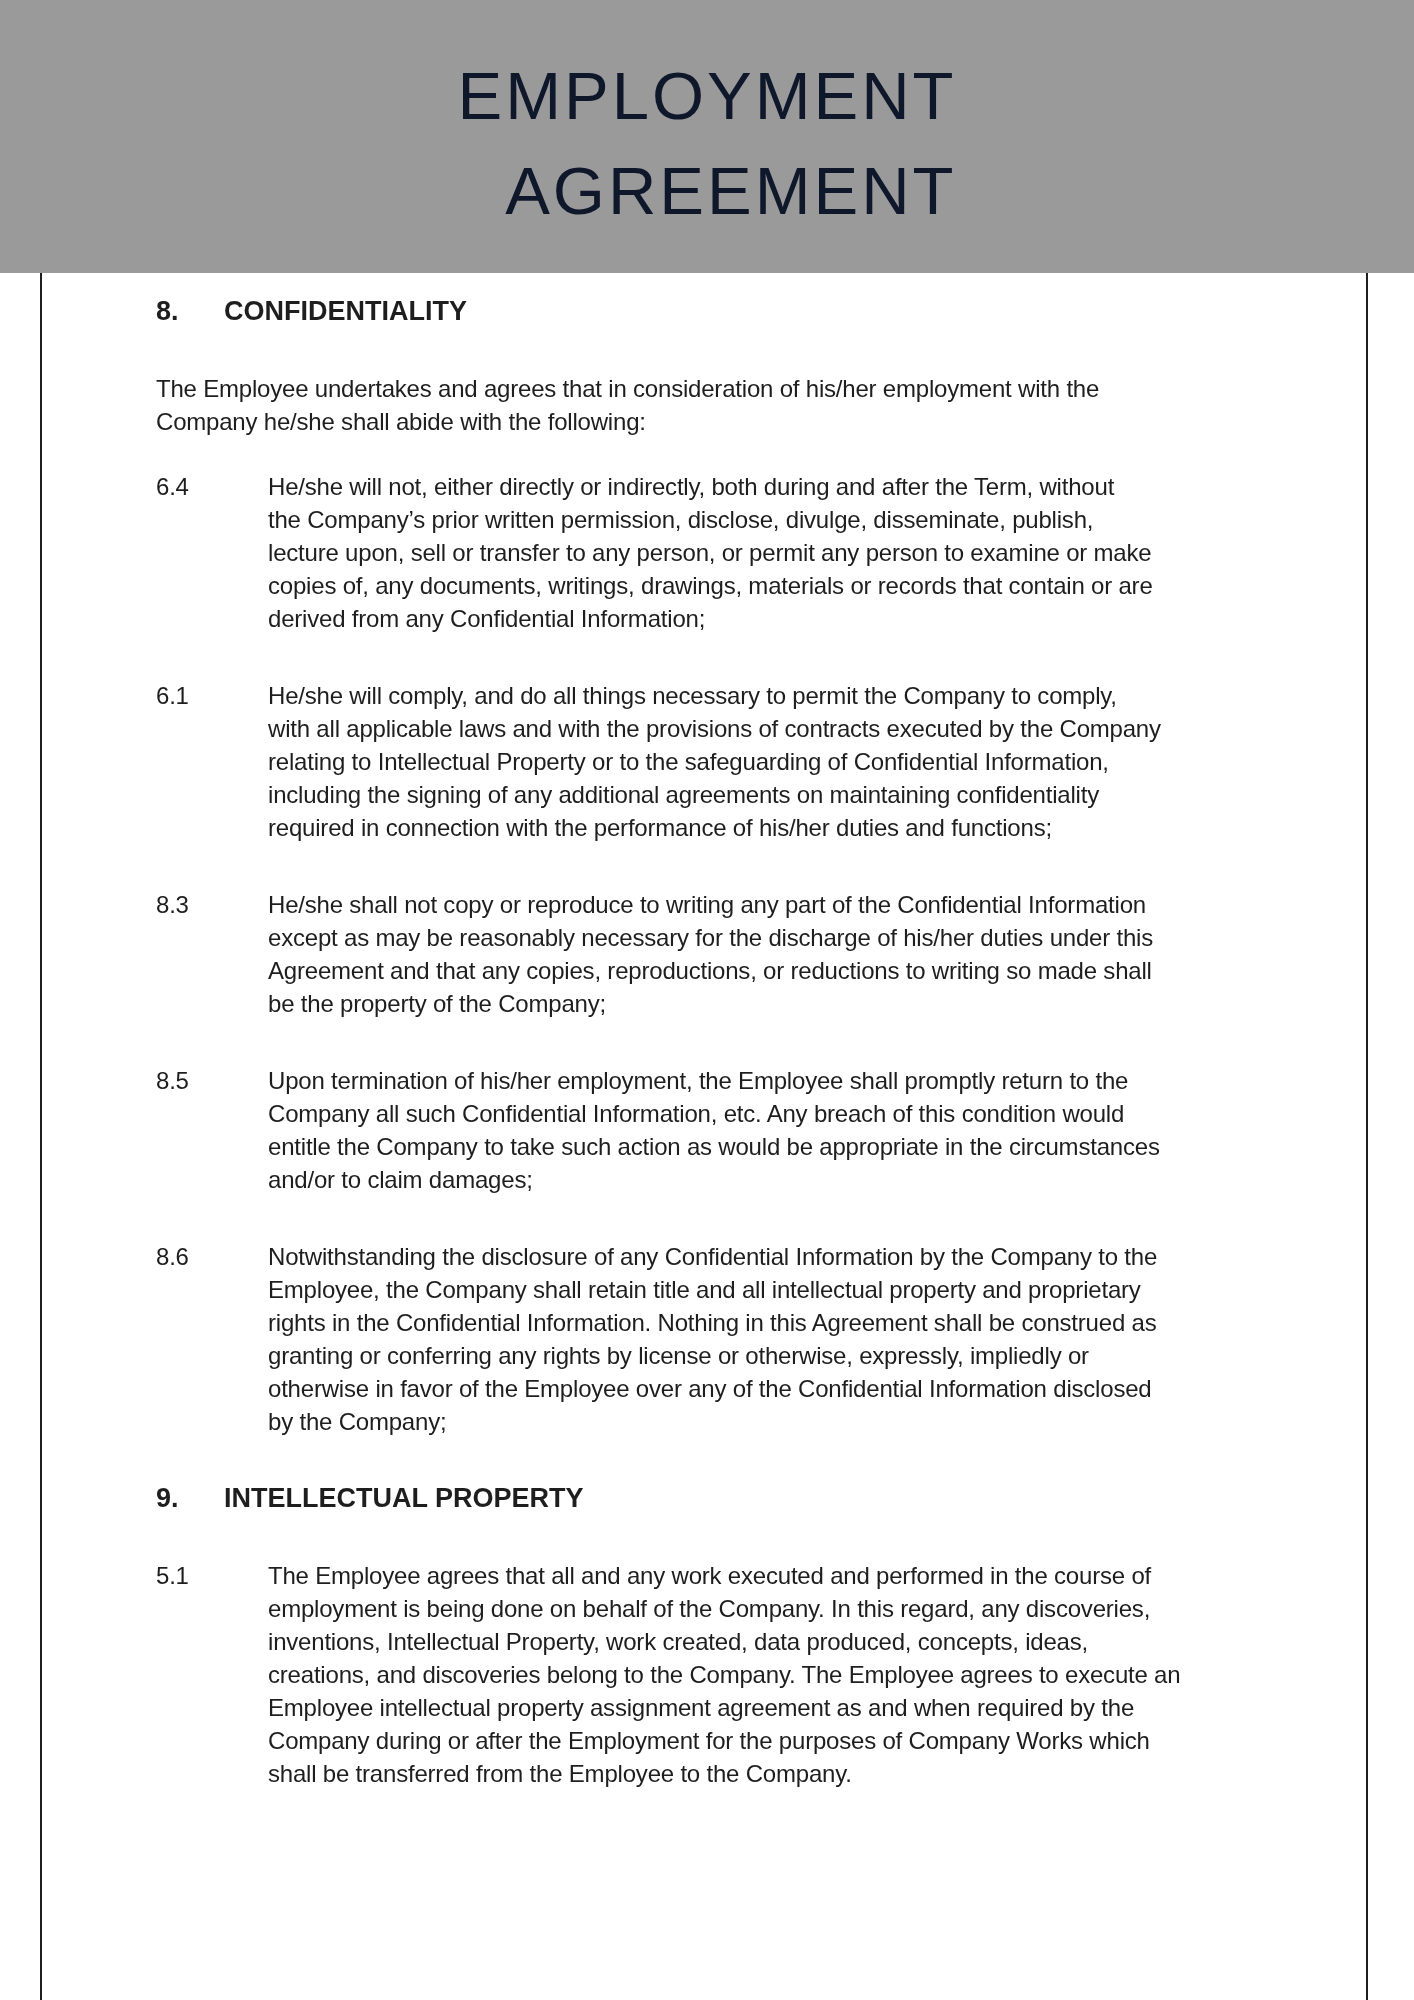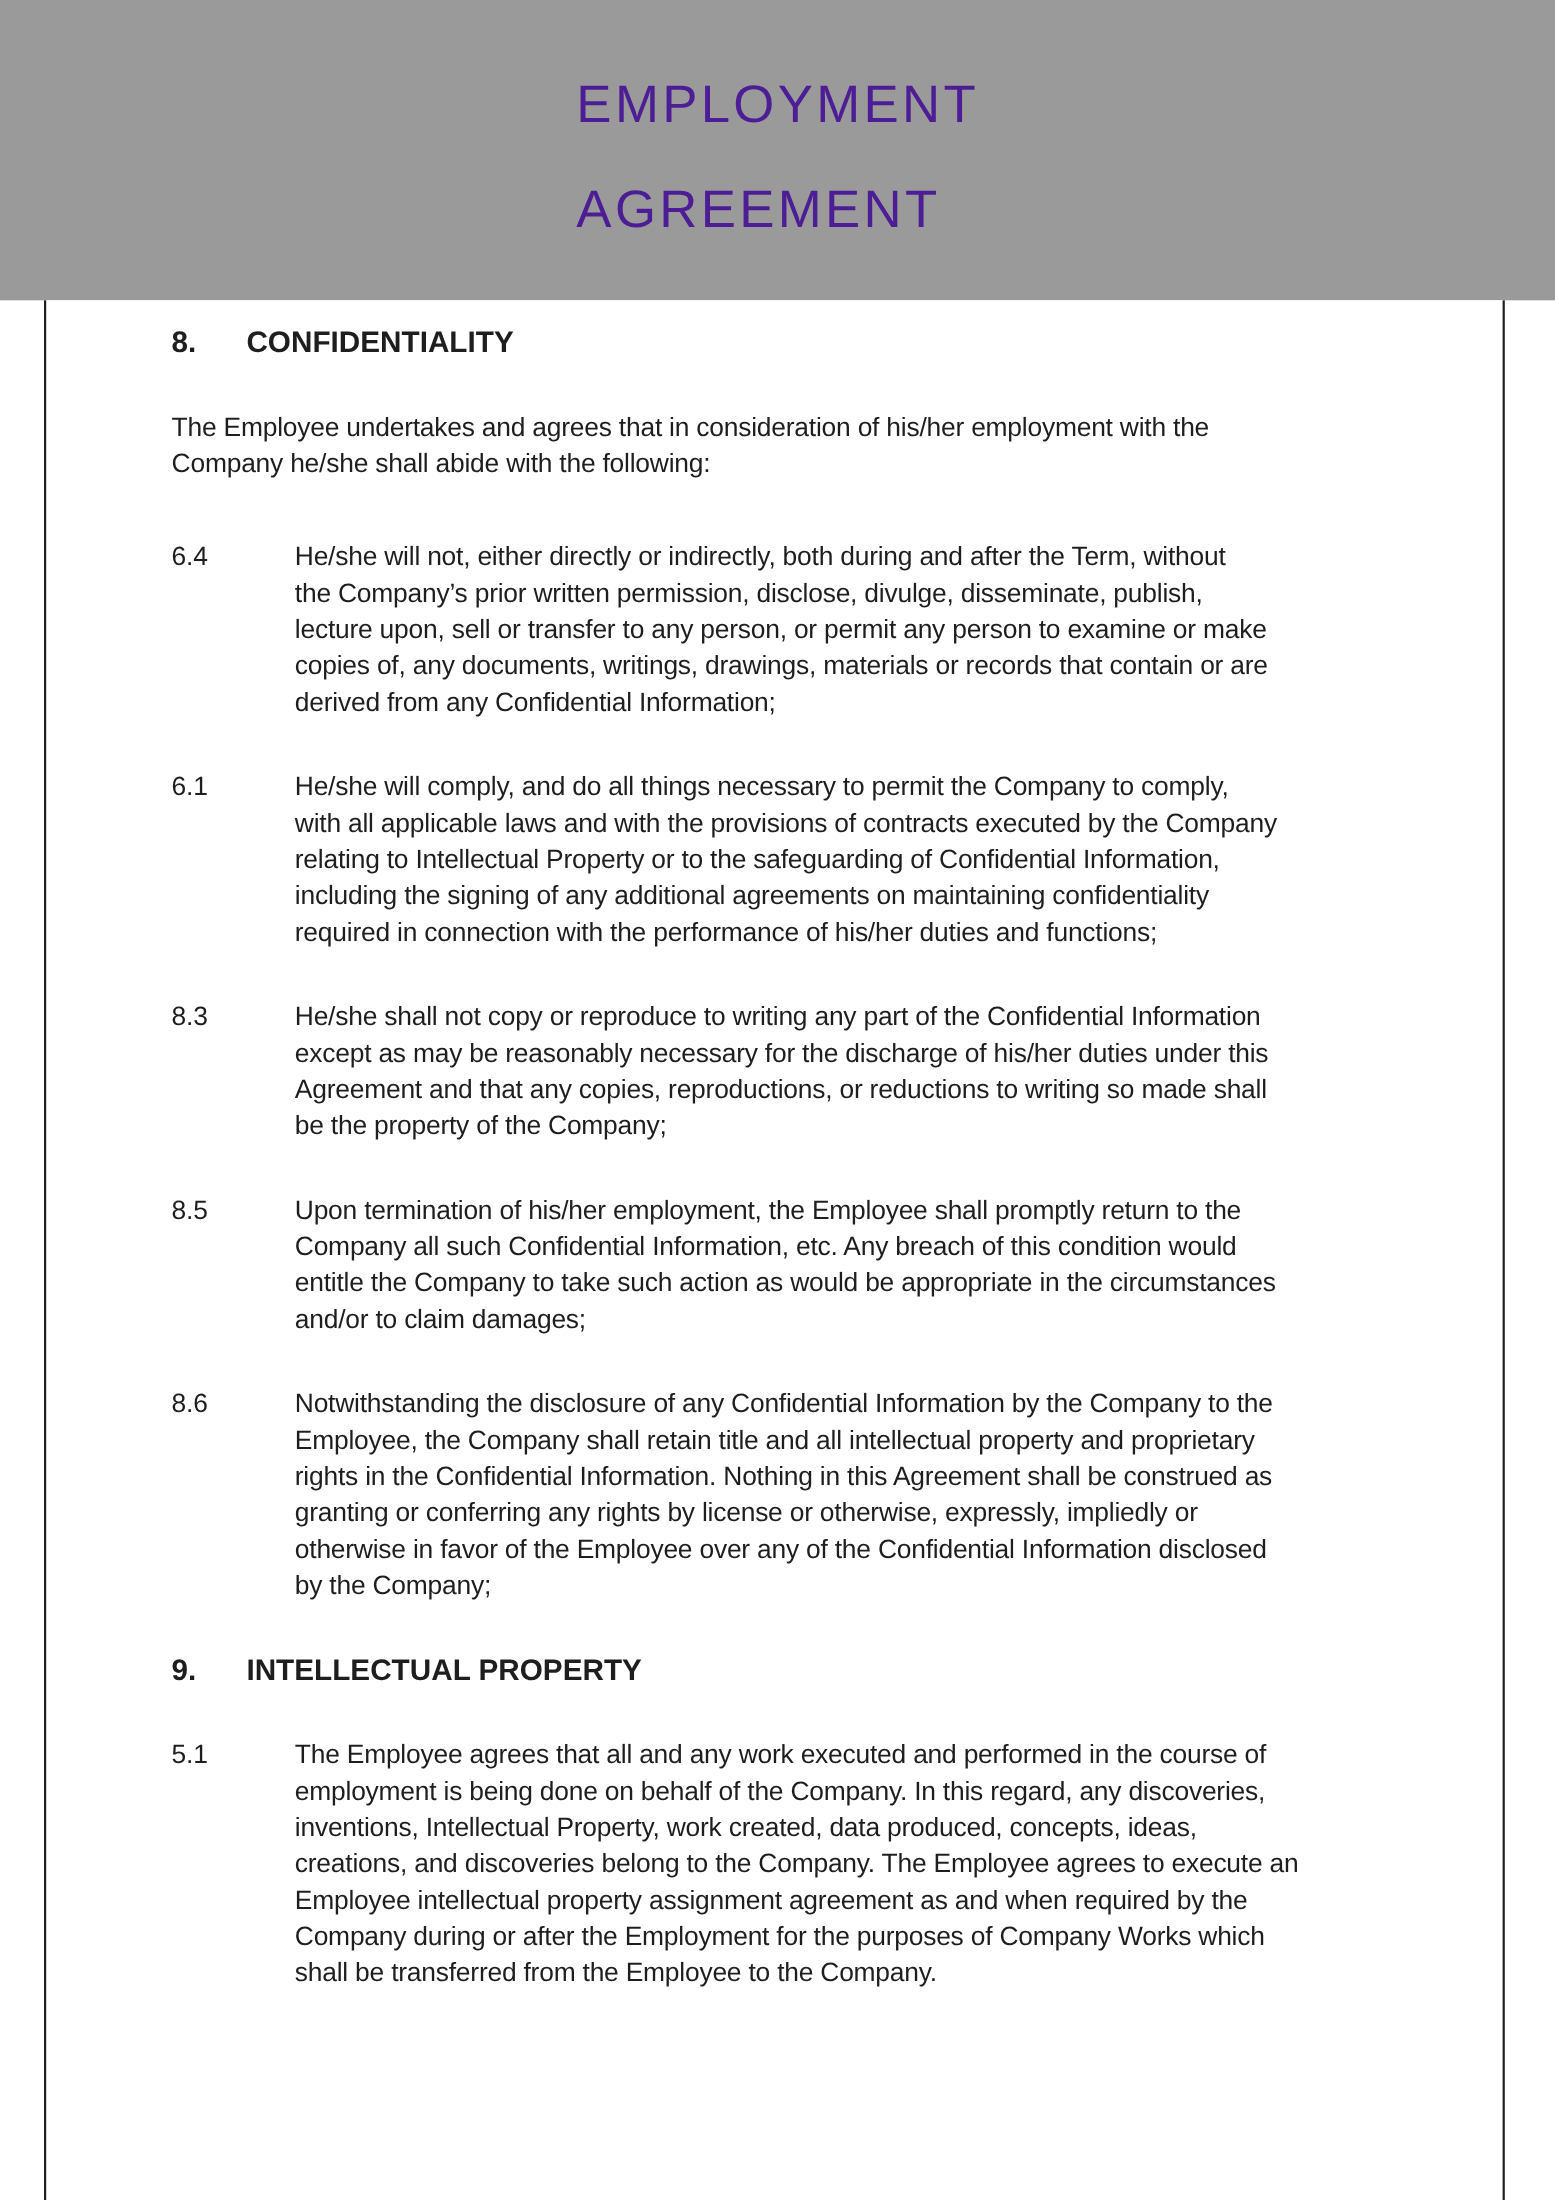--- a/index.html
+++ b/index.html
@@ -8,23 +8,23 @@
     overflow: hidden;
     background: #ffffff;
     font-family: "Liberation Sans", sans-serif;
   }
   .banner {
     width: 1414px; height: 273px;
     background: #9a9a9a;
     display: flex; align-items: center; justify-content: center;
   }
   .banner-title {
-    text-align: left;
-    color: #4c1d95;
-    font-size: 48px;
+    text-align: right;
+    color: #0f172a;
+    font-size: 67px;
     line-height: 95px;
     letter-spacing: 3px;
     font-weight: 300;
     padding-top: 12px;
   }
   .banner-title span { display: block; }
   .page {
     margin: 0 46px 0 40px;
     height: 1760px;
     background: #ffffff;
@@ -43,21 +43,21 @@
     grid-template-columns: 68px 1fr;
     margin-bottom: 44px;
   }
   .row:last-child { margin-bottom: 0; }
   .heading-row {
     font-weight: bold;
     font-size: 27px;
     letter-spacing: 0;
   }
   .intro {
-    margin-bottom: 52px;
+    margin-bottom: 32px;
     white-space: pre-line;
   }
   .clause-text { white-space: pre-line; margin-left: 44px; }
 </style>
 </head>
 <body>
 
 <header class="banner">
   <div class="banner-title">
     <span>EMPLOYMENT</span>

